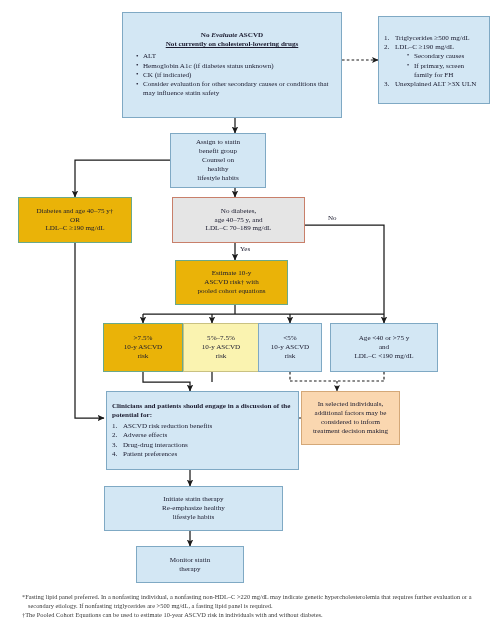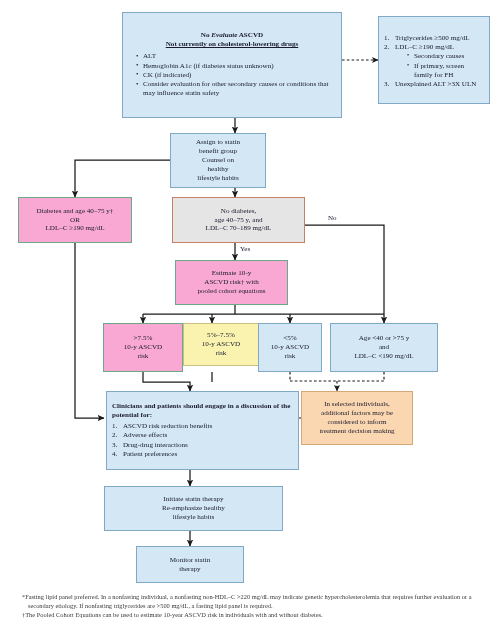--- a/index.html
+++ b/index.html
@@ -32,21 +32,21 @@
     flex-direction: column;
     justify-content: center;
     align-items: center;
     z-index: 5;
   }
   .box.left-align {
     text-align: left;
     align-items: stretch;
   }
   .c-blue   { background: #d3e7f4; border-color: #7fa9c4; }
-  .c-green  { background: #f9a8d4; border-color: #6aa98a; }
+  .c-green  { background: #eab308; border-color: #6aa98a; }
   .c-salmon { background: #e5e5e5; border-color: #c87f6a; text-align: center; }
   .c-yellow { background: #faf3b0; border-color: #c9c182; }
   .c-orange { background: #fad7b0; border-color: #d4a878; }
 
   .ttl { font-weight: bold; }
   .ital { font-style: italic; }
   .uline { text-decoration: underline; }
 
   ul.bul {
     margin: 0;
@@ -218,21 +218,21 @@
   <div>ASCVD risk† with</div>
   <div>pooled cohort equations</div>
 </div>
 
 <div class="box c-green" style="left:103px; top:323px; width:80px; height:49px;">
   <div>&gt;7.5%</div>
   <div>10-y ASCVD</div>
   <div>risk</div>
 </div>
 
-<div class="box c-yellow" style="left:183px; top:323px; width:76px; height:43px;">
+<div class="box c-yellow" style="left:183px; top:323px; width:76px; height:49px;">
   <div>5%–7.5%</div>
   <div>10-y ASCVD</div>
   <div>risk</div>
 </div>
 
 <div class="box c-blue" style="left:258px; top:323px; width:64px; height:49px;">
   <div>&lt;5%</div>
   <div>10-y ASCVD</div>
   <div>risk</div>
 </div>
@@ -246,21 +246,21 @@
 <div class="box c-blue left-align pad2" style="left:106px; top:391px; width:193px; height:79px;">
   <div style="font-weight:bold; text-align:left; margin-bottom:2.5px;">Clinicians and patients should engage in a discussion of the potential for:</div>
   <ol class="num">
     <li>ASCVD risk reduction benefits</li>
     <li>Adverse effects</li>
     <li>Drug-drug interactions</li>
     <li>Patient preferences</li>
   </ol>
 </div>
 
-<div class="box c-orange" style="left:301px; top:391px; width:112px; height:54px;">
+<div class="box c-orange" style="left:301px; top:391px; width:99px; height:54px;">
   <div>In selected individuals,</div>
   <div>additional factors may be</div>
   <div>considered to inform</div>
   <div>treatment decision making</div>
 </div>
 
 <div class="box c-blue" style="left:104px; top:486px; width:179px; height:45px;">
   <div>Initiate statin therapy</div>
   <div>Re-emphasize healthy</div>
   <div>lifestyle habits</div>

